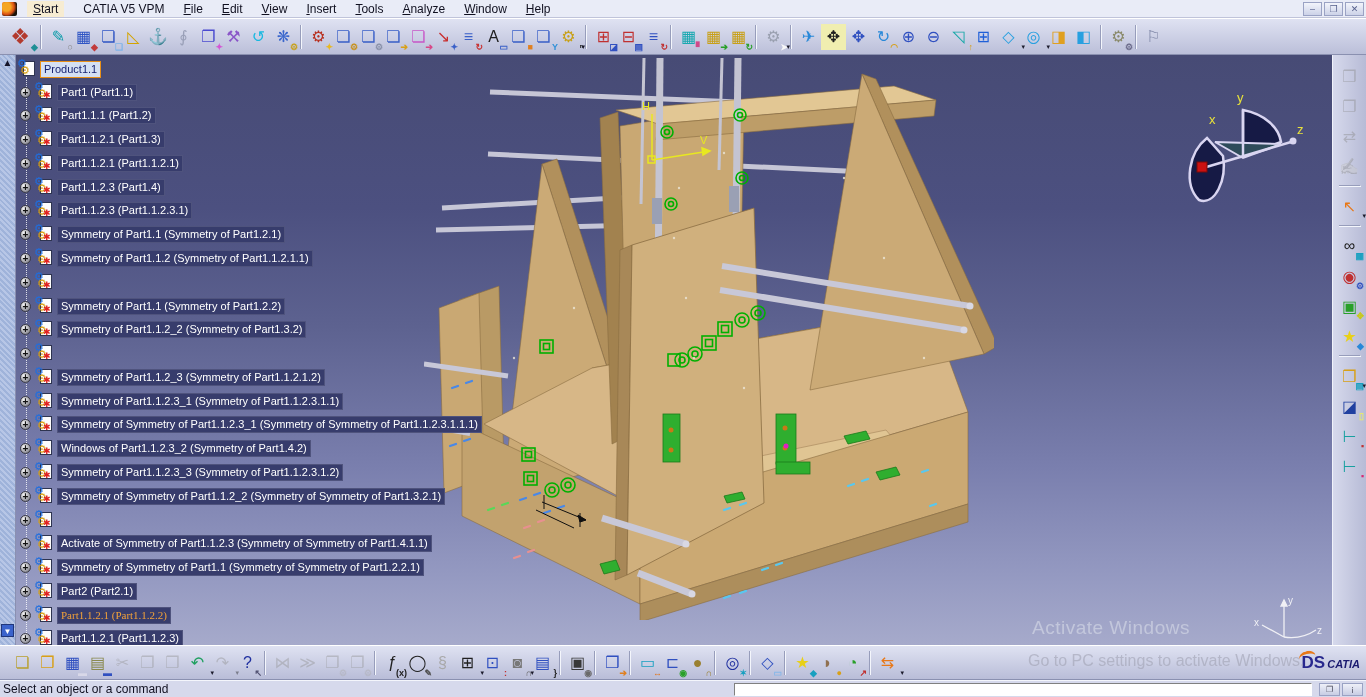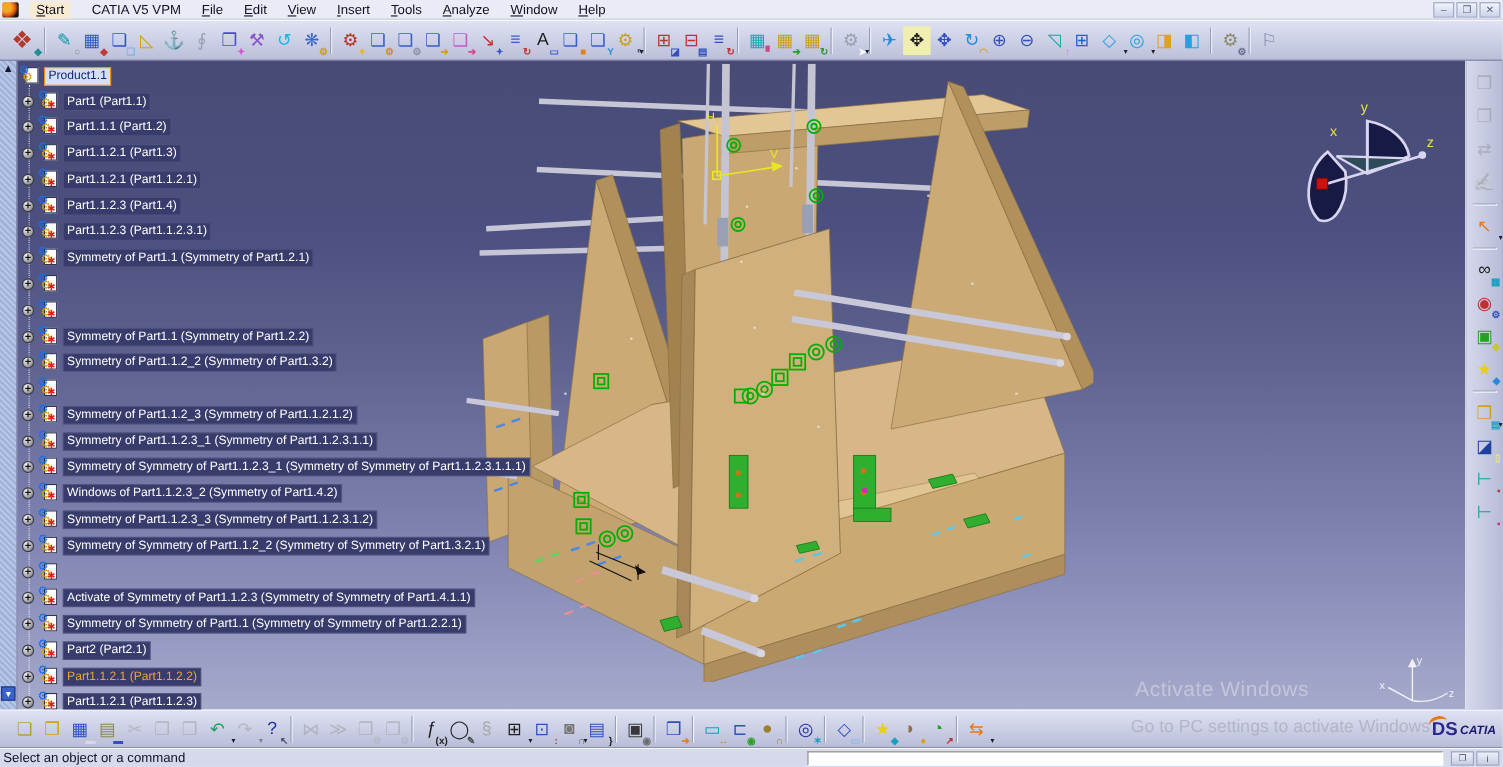--- a/index.html
+++ b/index.html
@@ -54,21 +54,21 @@
   .trow { position:absolute; display:flex; align-items:center; height:20px; white-space:nowrap; }
   .expander { width:11px; height:11px; flex:none; border-radius:50%; margin-right:4px;
       background:radial-gradient(circle at 35% 30%,#fafafa,#9a9aa2 65%,#5c5c66); border:1px solid #3c3c46;
       color:#101010; font-size:10px; line-height:9px; text-align:center; font-weight:bold; }
   .part-ico { position:relative; width:19px; height:17px; flex:none; margin-right:3px; }
   .part-ico .doc { position:absolute; left:5px; top:0; width:12px; height:15px; background:#fdfdfd; border:1px solid #2e3450; }
   .part-ico .gb { position:absolute; left:-1px; top:-4px; color:#1e6ee0; font-size:11px; }
   .part-ico .gy { position:absolute; left:2px; top:3px; color:#d8a010; font-size:11px; }
   .part-ico .rr { position:absolute; left:8px; top:6px; color:#e02020; font-size:9px; }
   .tlabel { background:#373c6c; color:#fff; font-size:11px; line-height:15px; padding:0 3px; border:1px solid rgba(255,255,255,.12); }
-  .tlabel.orange { color:#f2a23a; }
+  .tlabel.orange { color:#f2a23a;font-family:Liberation Serif, serif; }
   .tlabel.selected { background:#d4e0f4; color:#131f6e; border:1px solid #e89018; }
 
   
   .model-svg { position:absolute; left:424px; top:3px; z-index:1; }
   .compass-svg { position:absolute; left:1169px; top:25px; z-index:2; }
   .triad-svg { position:absolute; left:1252px; top:537px; z-index:2; }
   .watermark1 { position:absolute; left:1032px; top:562px; z-index:6; font-size:19px; color:rgba(228,231,240,.5); letter-spacing:.5px; }
   .watermark2 { position:absolute; left:1028px; top:6px; z-index:6; font-size:16px; color:rgba(160,162,178,.6); pointer-events:none; }
 
   
@@ -566,20 +566,21 @@
           <span class="tlabel">Symmetry of Part1.1 (Symmetry of Part1.2.1)</span>
         </div>
         <div class="trow" style="top: 193.46px; left: 20px;">
           <span class="expander">+</span>
           <span class="part-ico">
             <span class="doc"></span>
             <span class="gb">⚙</span>
             <span class="gy">⚙</span>
             <span class="rr">✱</span>
           </span>
+          <span class="tlabel">Symmetry of Part1.1.2 (Symmetry of Part1.1.2.1.1)</span>
         </div>
         <div class="trow" style="top: 217.24px; left: 20px;">
           <span class="expander">+</span>
           <span class="part-ico">
             <span class="doc"></span>
             <span class="gb">⚙</span>
             <span class="gy">⚙</span>
             <span class="rr">✱</span>
           </span>
         </div>

